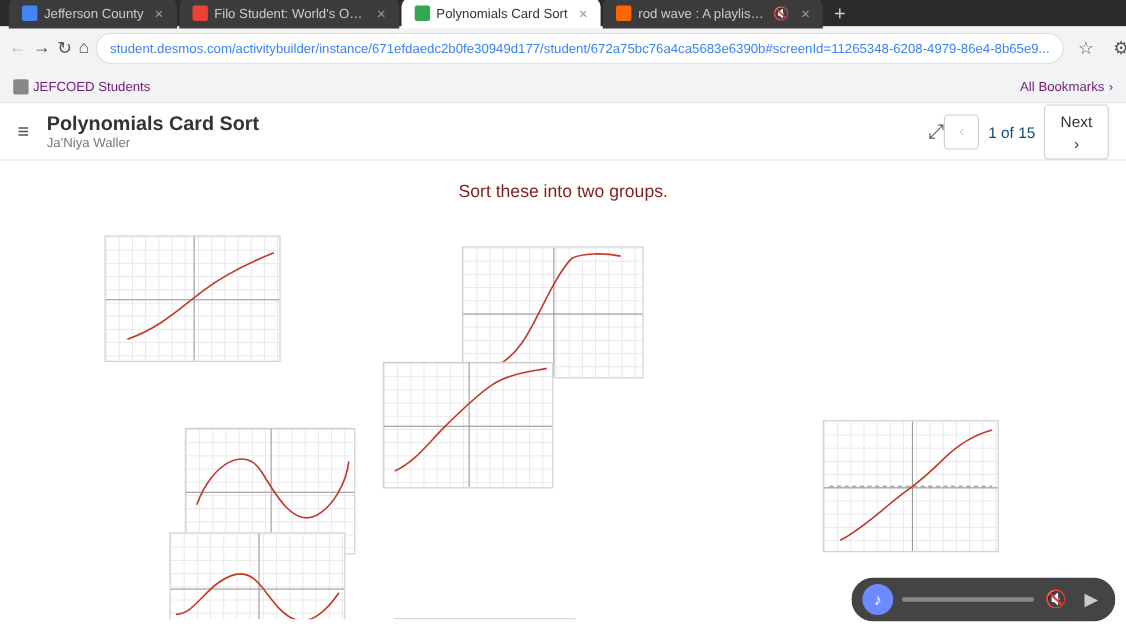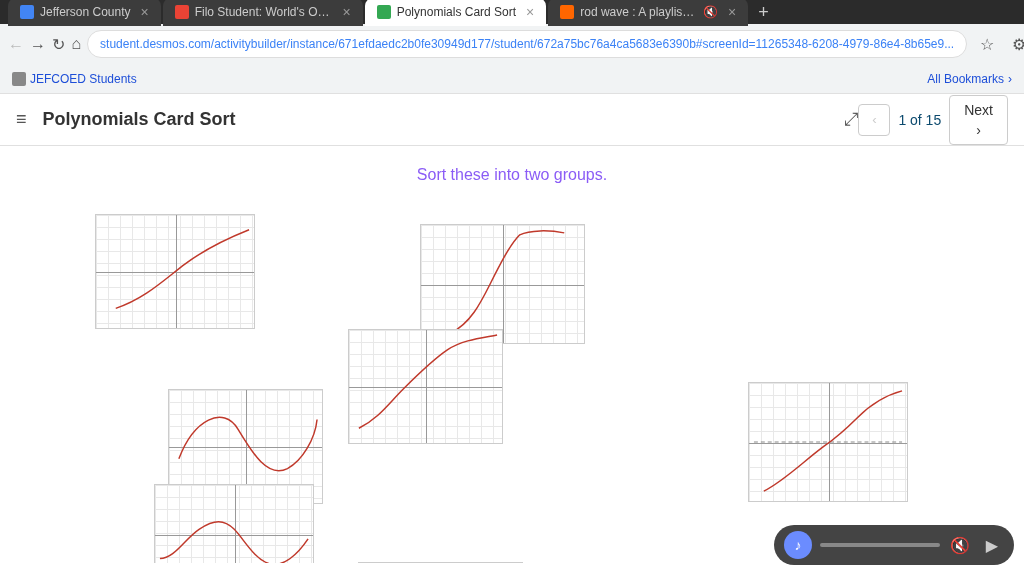--- a/index.html
+++ b/index.html
@@ -13,41 +13,41 @@
     .tab-new { color: #ccc; font-size: 18px; padding: 0 8px; cursor: pointer; }
 
     .nav-bar { display: flex; align-items: center; background: #f1f3f4; height: 40px; padding: 4px 8px; gap: 6px; }
     .nav-btn { width: 28px; height: 28px; border-radius: 50%; border: none; background: transparent; cursor: pointer; display: flex; align-items: center; justify-content: center; color: #555; font-size: 16px; }
     .nav-btn.disabled { color: #bbb; cursor: default; }
     .address-bar { flex: 1; height: 28px; background: #fff; border: 1px solid #ddd; border-radius: 14px; padding: 0 12px; font-size: 12px; color: #333; display: flex; align-items: center; }
     .address-text { overflow: hidden; white-space: nowrap; text-overflow: ellipsis; font-size: 12px; color: #3b82f6; }
     .nav-actions { display: flex; gap: 4px; }
     .nav-action-btn { width: 28px; height: 28px; border-radius: 50%; border: none; background: transparent; cursor: pointer; display: flex; align-items: center; justify-content: center; color: #555; font-size: 16px; }
 
-    .bookmarks-bar { display: flex; align-items: center; background: #f1f3f4; height: 30px; padding: 0 12px; gap: 12px; border-bottom: 1px solid #e0e0e0; font-size: 12px; color: #1d4ed8; }
+    .bookmarks-bar { display: flex; align-items: center; background: #f1f3f4; height: 30px; padding: 0 12px; gap: 12px; border-bottom: 1px solid #e0e0e0; font-size: 12px; color: #701a75; }
     .bookmarks-item { display: flex; align-items: center; gap: 4px; cursor: pointer; white-space: nowrap; }
     .bookmarks-icon { width: 14px; height: 14px; background: #888; border-radius: 2px; }
     .bookmarks-right { margin-left: auto; display: flex; align-items: center; gap: 4px; }
 
     
     .app-header { display: flex; align-items: center; height: 52px; padding: 0 16px; border-bottom: 1px solid #e0e0e0; background: #fff; }
     .hamburger { font-size: 18px; color: #555; cursor: pointer; margin-right: 16px; }
     .app-title-block { flex: 1; }
     .app-title { font-size: 18px; font-weight: bold; color: #333; }
     .app-subtitle { font-size: 12px; color: #777; }
     .expand-icon { color: #555; font-size: 18px; cursor: pointer; margin: 0 auto; }
     .pagination { display: flex; align-items: center; gap: 8px; margin-left: auto; }
     .page-nav-btn { width: 32px; height: 32px; border: 1px solid #ccc; background: #fff; border-radius: 4px; cursor: pointer; display: flex; align-items: center; justify-content: center; color: #555; }
     .page-nav-btn.disabled { color: #ccc; cursor: default; }
     .page-count { font-size: 14px; color: #0c4a6e; }
     .next-btn { display: flex; align-items: center; gap: 4px; padding: 6px 14px; background: #fff; border: 1px solid #ccc; border-radius: 4px; cursor: pointer; font-size: 14px; color: #333; flex-direction: column; }
 
     
     .main-content { background: #fff; padding: 20px; position: relative; height: calc(575px - 36px - 40px - 30px - 52px); overflow: hidden; }
-    .sort-instruction { text-align: center; font-size: 16px; color: #8b5cf6; margin-bottom: 20px; }
+    .sort-instruction { text-align: center; font-size: 16px; color: #7f1d1d; margin-bottom: 20px; }
 
     
     .cards-container { position: relative; width: 100%; height: 100%; }
     .graph-card { position: absolute; background: #fff; border: 1px solid #ccc; overflow: hidden; }
 
     
     .grid-bg {
       width: 100%;
       height: 100%;
       background-image: 
@@ -183,20 +183,21 @@
   <div class="bookmarks-right">
     <span>All Bookmarks</span>
     <span>›</span>
   </div>
 </div>
 
 <div class="app-header">
   <span class="hamburger">≡</span>
   <div class="app-title-block">
     <div class="app-title">Polynomials Card Sort</div>
+    <div class="app-subtitle">Ja'Niya Waller</div>
   </div>
   <span class="expand-icon">⤢</span>
   <div class="pagination">
     <button class="page-nav-btn disabled">‹</button>
     <span class="page-count">1 of 15</span>
     <button class="next-btn">
       <span>Next</span>
       <span>›</span>
     </button>
   </div>

